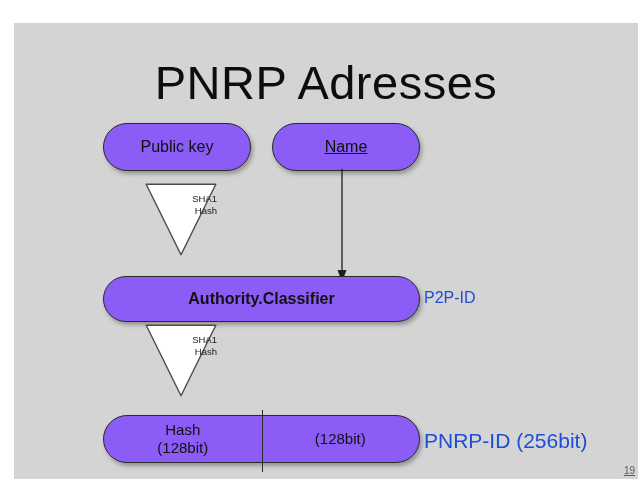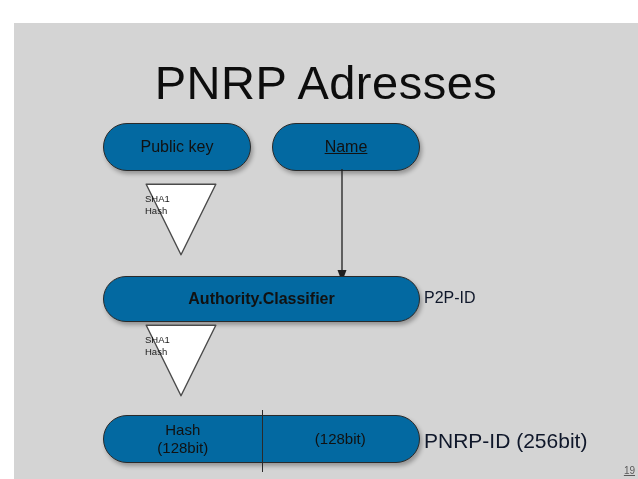--- a/index.html
+++ b/index.html
@@ -35,21 +35,21 @@
     line-height: 56px;
     font-weight: 400;
     color: #0d0d0d;
     letter-spacing: 0.5px;
     white-space: nowrap;
   }
 
   
   .node {
     position: absolute;
-    background: #0369a1;
+    background: #8b5cf6;
     border: 1.4px solid #2a2a2a;
     box-sizing: border-box;
     box-shadow: 2px 3px 4px rgba(0,0,0,0.30);
     display: flex;
     align-items: center;
     justify-content: center;
     color: #111111;
   }
 
   .pill-sm  { border-radius: 26px; }
@@ -103,36 +103,36 @@
   .funnel {
     position: absolute;
     width: 72px;
     height: 73px;
   }
   .funnel svg { display: block; }
   .funnel .funnel-label {
     position: absolute;
     left: 0; top: 10px;
     width: 72px;
-    text-align: left;
+    text-align: right;
     font-size: 9.5px;
     line-height: 12px;
     color: #1a1a1a;
     pointer-events: none;
   }
   #funnel-1 { left: 131px; top: 160px; }
   #funnel-2 { left: 131px; top: 301px; }
 
   
   #arrow-name { position: absolute; left: 318px; top: 146px; width: 20px; height: 114px; }
 
   
   .side-label {
     position: absolute;
-    color: #0f172a;
+    color: #1d4ed8;
     white-space: nowrap;
   }
   #label-p2p-id   { left: 410px; top: 266px; font-size: 16px; }
   #label-pnrp-id  { left: 410px; top: 406px; font-size: 21px; }
 
   
   #page-number {
     position: absolute;
     right: 8px;
     bottom: 3px;

